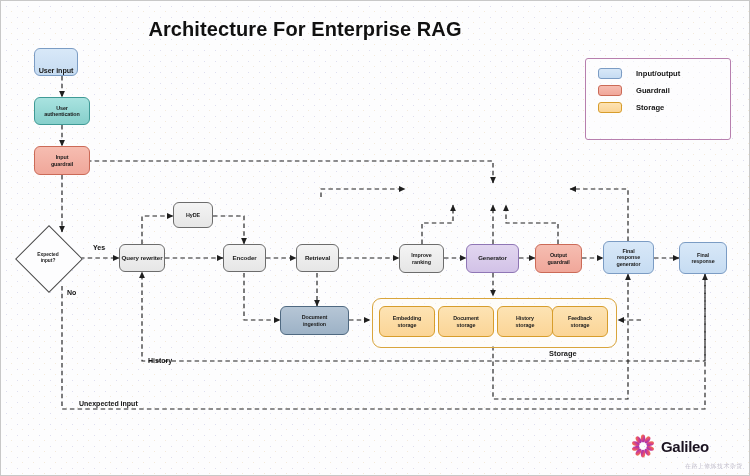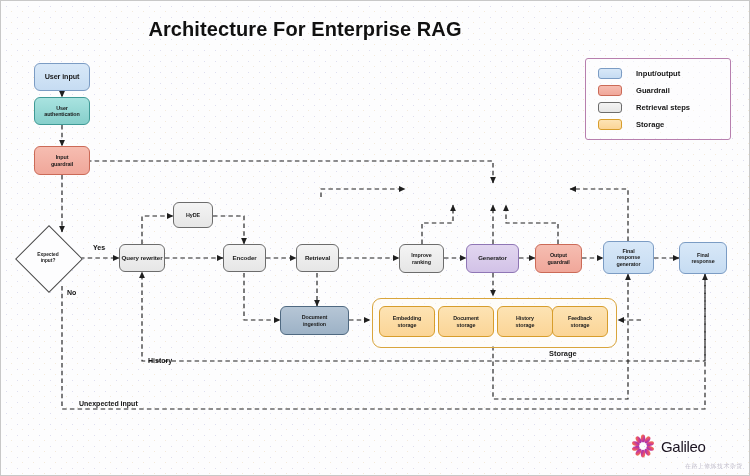--- a/index.html
+++ b/index.html
@@ -140,21 +140,21 @@
     white-space: nowrap;
   }
   #galileo {
     position: absolute;
     left: 629px; top: 432px;
     display: flex; align-items: center;
     z-index: 5;
   }
   #galileo-text {
     font-size: 15px;
-    font-weight: normal;
+    font-weight: bold;
     color: #1b1320;
     margin-left: 5px;
     letter-spacing: -0.3px;
     text-align: right;
   }
   #watermark {
     position: absolute;
     left: 684px; top: 461px;
     font-size: 6px;
     color: rgba(120,110,140,0.45);
@@ -224,21 +224,21 @@
       <path d="M320,196 L320,188 L404,188"></path>
 
       <path d="M627,240 L627,188 L569,188"></path>
 
       <path d="M704,273 L704,360 L141,360 L141,271"></path>
 
       <path d="M61,285 L61,408 L704,408 L704,273"></path>
     </g>
   </svg>
 
-  <div class="node n-io t9" style="left:33px; top:62px; width:56px; height:28px;">
+  <div class="node n-io t9" style="left:33px; top:47px; width:44px; height:28px;align-items:flex-end;">
     <span>User input</span>
   </div>
 
   <div class="node n-auth t7" style="left:33px; top:96px; width:56px; height:28px; white-space:pre-line;">
     <span>User
 authentication</span>
   </div>
 
   <div class="node n-guard t7" style="left:33px; top:145px; width:56px; height:29px; white-space:pre-line;">
     <span>Input
@@ -324,24 +324,20 @@
   </div>
 
   <div id="legend">
     <div class="legend-row">
       <div class="legend-swatch" style="background:linear-gradient(180deg,#d8e8f8,#c6dcf2); border:1px solid #7b9cc4;"></div>
       <div class="legend-label">Input/output</div>
     </div>
     <div class="legend-row">
       <div class="legend-swatch" style="background:linear-gradient(180deg,#f6bdb1,#f0a79a); border:1px solid #cb6a57;"></div>
       <div class="legend-label">Guardrail</div>
-    </div>
-    <div class="legend-row">
-      <div class="legend-swatch" style="background:linear-gradient(180deg,#f4f4f4,#e6e6e6); border:1px solid #6c6c6c;"></div>
-      <div class="legend-label">Retrieval steps</div>
     </div>
     <div class="legend-row">
       <div class="legend-swatch" style="background:linear-gradient(180deg,#fde3b4,#fbd596); border:1px solid #d79d2c;"></div>
       <div class="legend-label">Storage</div>
     </div>
   </div>
 
   <div id="galileo">
     <svg width="26" height="26" viewBox="0 0 100 100">
       <defs>

